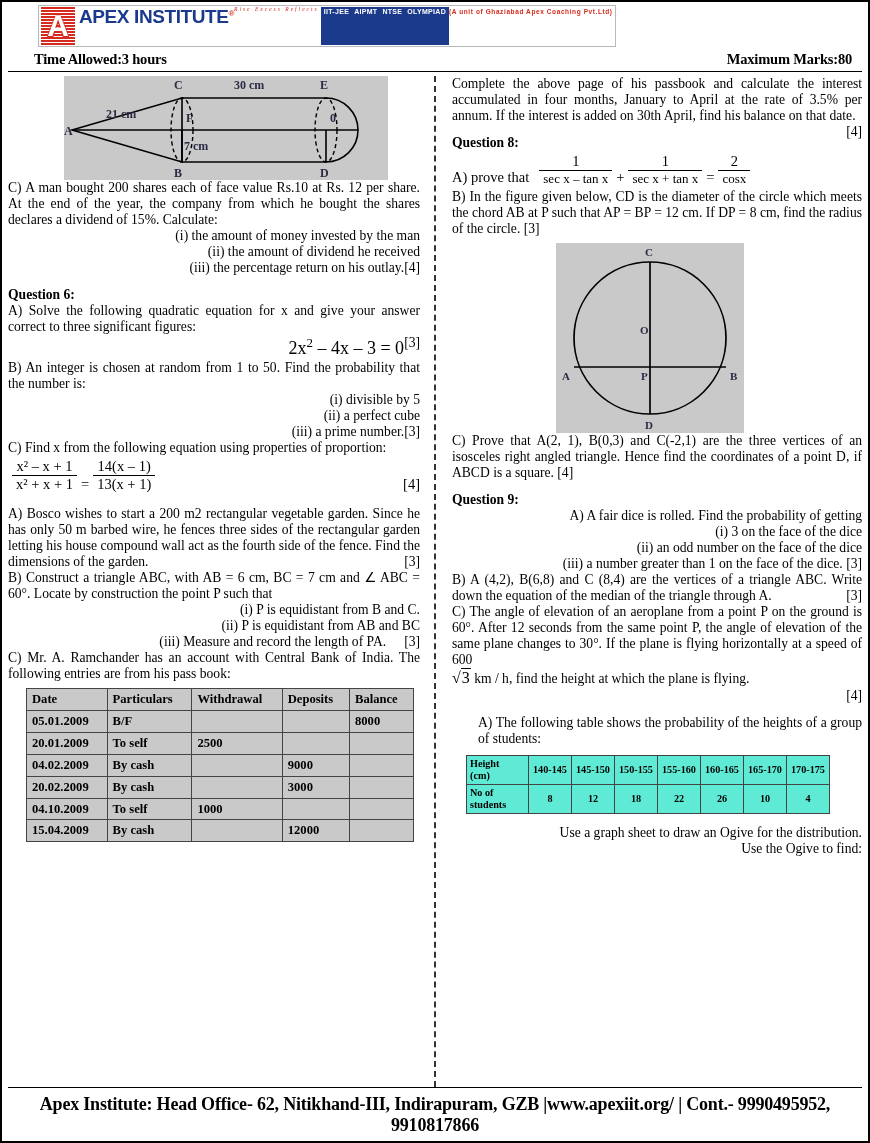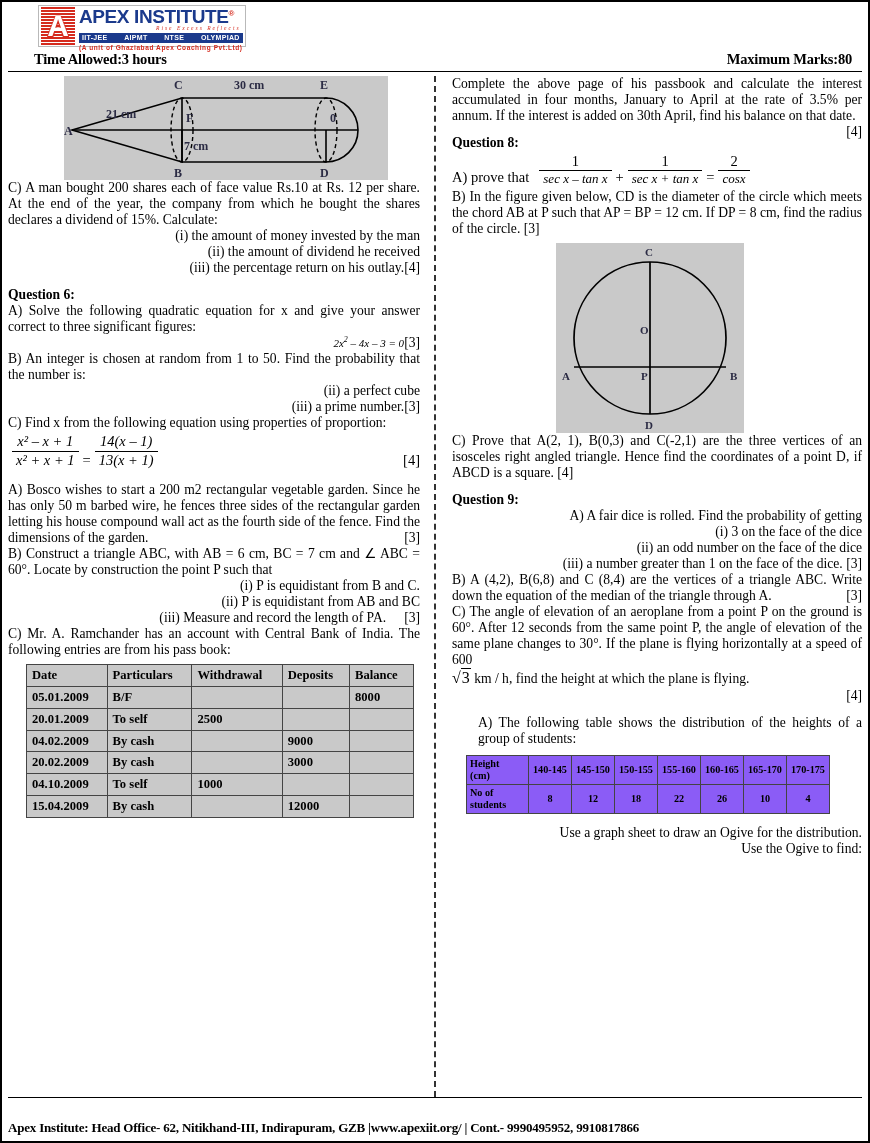--- a/index.html
+++ b/index.html
@@ -44,21 +44,21 @@
     background: repeating-linear-gradient(to bottom, #d52b1e 0 2px, #ffffff 2px 3px);
   }
   .logo-mark .letter {
     position: absolute; inset: 0;
     display: flex; align-items: center; justify-content: center;
     font-family: "Liberation Sans", sans-serif;
     font-weight: bold; font-size: 30px; color: #ffffff;
     text-shadow: 0 0 2px #d52b1e, 1px 1px 0 #d52b1e, -1px 1px 0 #d52b1e;
     line-height: 1;
   }
-  .logo-text { display: flex; flex-direction: column; justify-content: flex-start; }
+  .logo-text { display: flex; flex-direction: row; justify-content: center; }
   .logo-title {
     font-family: "Liberation Sans", sans-serif;
     font-weight: bold;
     font-size: 19px;
     letter-spacing: -0.4px;
     color: #1b3a8c;
     line-height: 1;
     position: relative;
   }
   .logo-title .tm { font-size: 8px; vertical-align: super; color: #d52b1e; }
@@ -132,21 +132,21 @@
   .qhead { font-weight: bold; margin: 0; }
   .gap { height: 11px; }
   .marks { float: right; font-weight: normal; }
   .center-marks { display: inline-block; margin-left: 18px; }
 
   
   .fig-cone { background: #c9c9c9; height: 104px; margin: 0 0 0 56px; width: 324px; position: relative; }
   .fig-circle { background: #c9c9c9; width: 188px; height: 190px; margin: 6px 0 0 104px; }
 
   
-  .math { font-family: "Liberation Serif", serif; font-style: italic; }
+  .math { font-family: "Liberation Serif", serif; }
   .frac {
     display: inline-flex;
     flex-direction: column;
     vertical-align: middle;
     text-align: center;
     margin: 0 4px;
   }
   .frac .num { padding: 0 4px; }
   .frac .den { border-top: 1.3px solid #000; padding: 0 4px; }
   .eqrow { display: flex; align-items: flex-end; margin: 2px 0; font-size: 14.5px; }
@@ -167,39 +167,40 @@
     padding: 3px 5px;
     font-weight: bold;
     text-align: left;
     height: 21px;
   }
   .passbook th { font-weight: bold; }
 
   .heights {
     margin: 8px 0 0 14px;
     width: 364px;
-    background: #8b5cf6;
+    background: #5eead4;
     font-size: 10.2px;
     border: 1.4px solid #000;
   }
   .heights td {
     border: 1px solid #444;
     padding: 2px 3px;
     font-weight: bold;
     text-align: center;
     height: 17px;
   }
   .heights td.lbl { text-align: left; width: 62px; }
 
   
   .footer {
     border-top: 1.6px solid #000;
-    font-weight: bold;
-    font-size: 13px;
-    padding: 22px 0 5px 0;
+    text-align: center;
+    font-weight: bold;
+    font-size: 18px;
+    padding: 6px 0 5px 0;
     letter-spacing: -0.2px;
   }
 </style>
 </head>
 <body>
 
 <div class="page">
 
   <div class="header-logo-row">
     <div class="logo">
@@ -270,27 +271,28 @@
       <p class="tl">(ii) the amount of dividend he received</p>
       <p class="tl">
         <span>(iii) the percentage return on his outlay.</span><span class="marks">[4]</span>
       </p>
 
       <div class="gap"></div>
 
       <p class="qhead">Question 6:</p>
       <p class="t">A) Solve the following quadratic equation for x and give your answer correct to three significant figures:</p>
       <p class="tl">
-        <span class="math" style="font-size:11px">
+        <span class="math" style="font-size:18px">
           <span>2</span><span>x</span><sup>2</sup>
           <span>– 4x – 3 = 0</span>
         </span>
         <span class="marks">[3]</span>
       </p>
       <p class="t">B) An integer is chosen at random from 1 to 50. Find the probability that the number is:</p>
+      <p class="tl">(i) divisible by 5</p>
       <p class="tl">(ii) a perfect cube</p>
       <p class="tl">
         <span>(iii) a prime number.</span><span class="marks">[3]</span>
       </p>
       <p class="t">C) Find x from the following equation using properties of proportion:</p>
       <div class="eqrow">
         <span class="frac math">
           <span class="num">x² – x + 1</span>
           <span class="den">x² + x + 1</span>
         </span>
@@ -432,21 +434,21 @@
       </p>
       <p class="t">C) The angle of elevation of an aeroplane from a point P on the ground is 60°. After 12 seconds from the same point P, the angle of elevation of the same plane changes to 30°. If the plane is flying horizontally at a speed of 600</p>
       <p class="t" style="margin-top:1px">
         <span class="sqrt" style="font-size:16px">√<span style="border-top:1.4px solid #000;padding:0 1px">3</span></span>
         <span>km / h, find the height at which the plane is flying.</span>
       </p>
       <p class="tl">[4]</p>
 
       <div class="gap"></div>
 
-      <p class="t" style="padding-left:26px">A)  The following table shows the distribution of the heights of a group of students:</p>
+      <p class="t" style="padding-left:26px">A)  The following table shows the probability of the heights of a group of students:</p>
 
       <table class="heights">
         <tbody>
             <tr>
           <td class="lbl">
             <span>Height</span><br>
             <span>(cm)</span>
           </td>
           <td>140-145</td>
           <td>145-150</td>

